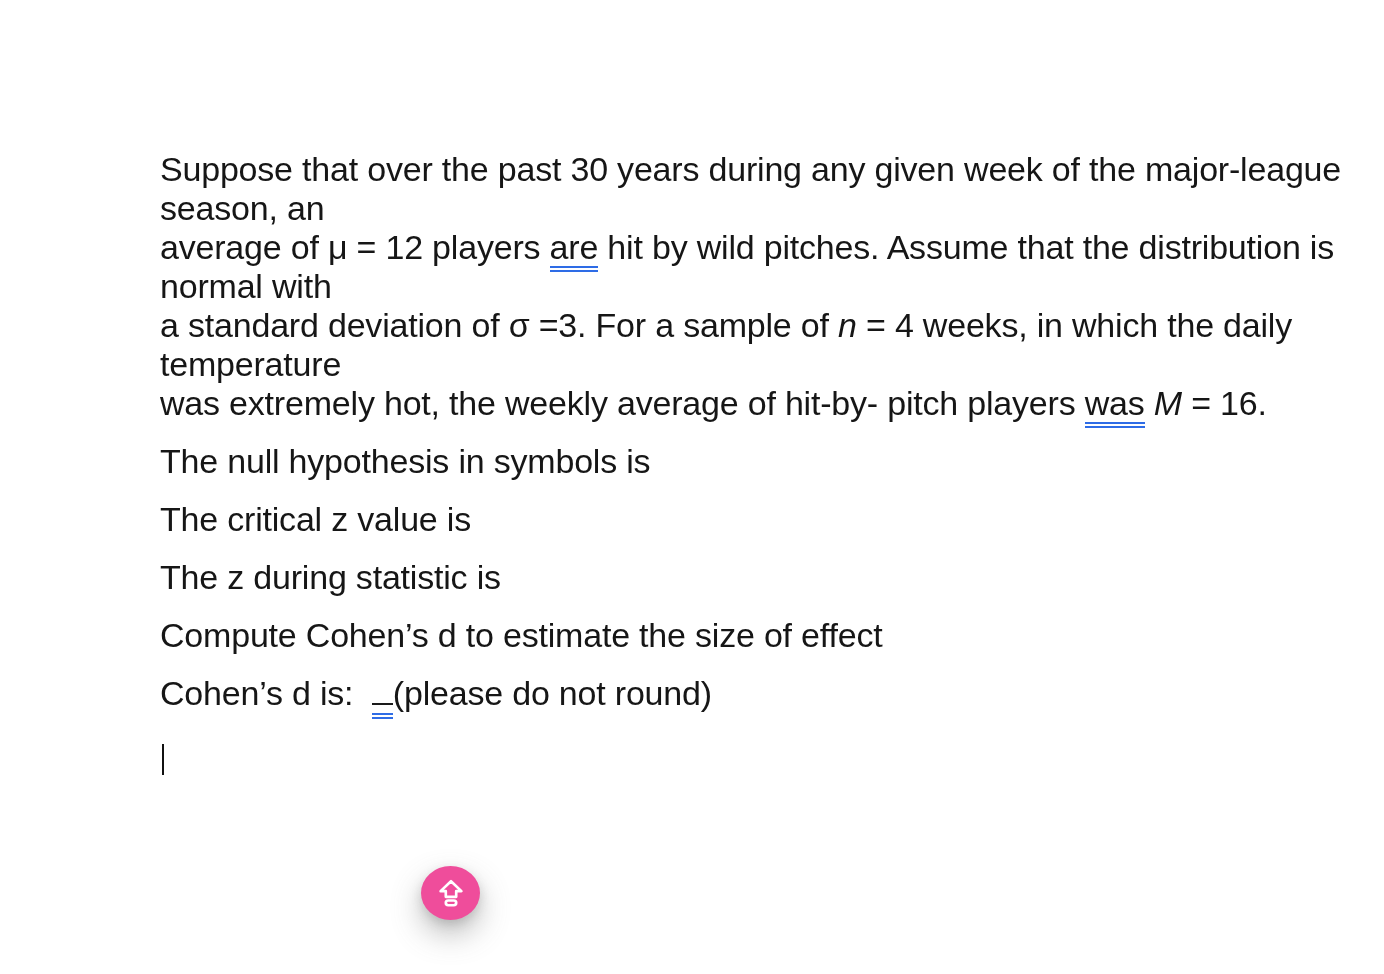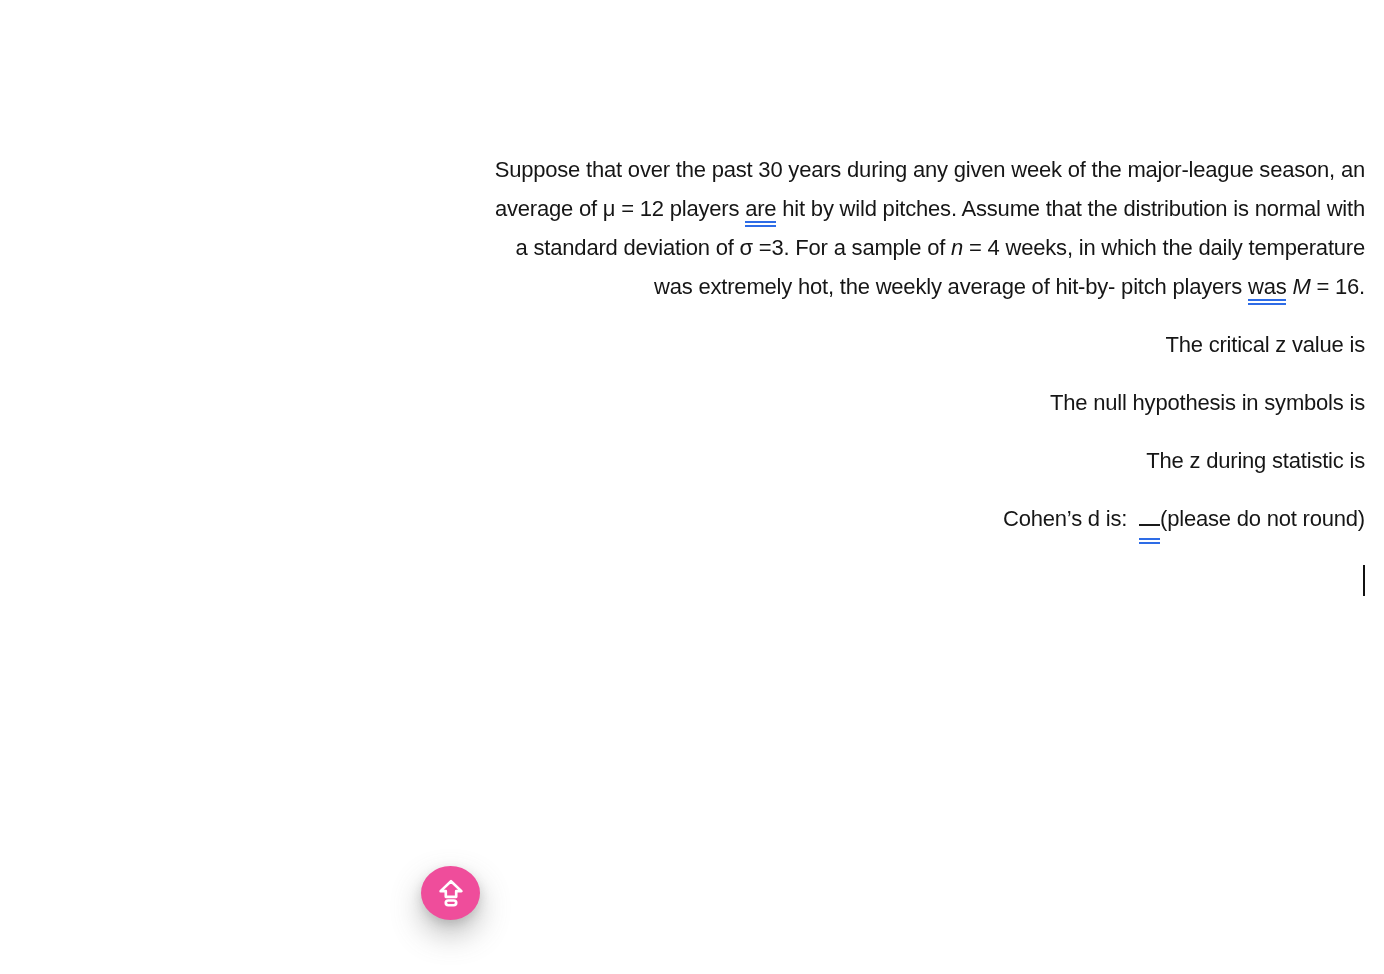--- a/index.html
+++ b/index.html
@@ -13,24 +13,23 @@
     position: relative;
     overflow: hidden;
     font-family: "Liberation Sans", "DejaVu Sans", sans-serif;
     color: #161616;
   }
   #doc {
     position: absolute;
     left: 160px;
     top: 150px;
     width: 1205px;
-    font-size: 22px;
+    font-size: 34px;
     line-height: 39px;
     letter-spacing: -0.2px;
-    text-align: right;
   }
   p.para {
     margin: 0 0 19px 0;
   }
   .b { font-weight: 700; }
   .i { font-style: italic; }
   .grammar {
     border-bottom: 6px double var(--grammar-blue, #2e6ce6);
   }
   .blank-wrap {
@@ -69,23 +68,24 @@
   }
   .fab svg {
     display: block;
   }
 </style>
 </head>
 <body style="background: rgb(255, 255, 255); color: rgb(22, 22, 22);">
 
 <div id="doc">
     <p class="para"><span class="">Suppose that over the past 30 years during any given week of the major-league season, an<br>average of μ = 12 players </span><span class="grammar">are</span><span class=""> hit by wild pitches. Assume that the distribution is normal with<br>a standard deviation of σ =3. For a sample of </span><span class="i">n</span><span class=""> = 4 weeks, in which the daily temperature<br>was extremely hot, the weekly average of hit-by- pitch players </span><span class="grammar">was</span><span class=""> </span><span class="i">M</span><span class=""> = 16.</span></p>
+    <p class="para"><span class="">The null hypothesis in symbols is</span></p>
     <p class="para"><span class="">The critical z value is</span></p>
-    <p class="para"><span class="">The null hypothesis in symbols is</span></p>
     <p class="para"><span class="">The z during statistic is</span></p>
+    <p class="para"><span class="">Compute Cohen’s d to estimate the size of effect</span></p>
     <p class="para"><span class="">Cohen’s d is: &nbsp;</span><span class="grammar blank-wrap"><span class="blank-line"></span></span><span class="">(please do not round)</span></p>
     <p class="para"><span class="caret"></span></p>
   </div>
 
 <button class="fab" type="button">
   <span>
     <svg width="32" height="32" viewBox="0 0 24 24" fill="none" stroke="#ffffff" stroke-width="2" stroke-linejoin="round" stroke-linecap="round">
       <path d="M12 3.2 L19.8 10.6 H15.9 V14.9 H8.1 V10.6 H4.2 Z"></path>
       <rect x="8.1" y="17.6" width="7.8" height="3.6" rx="1.8"></rect>
     </svg>

